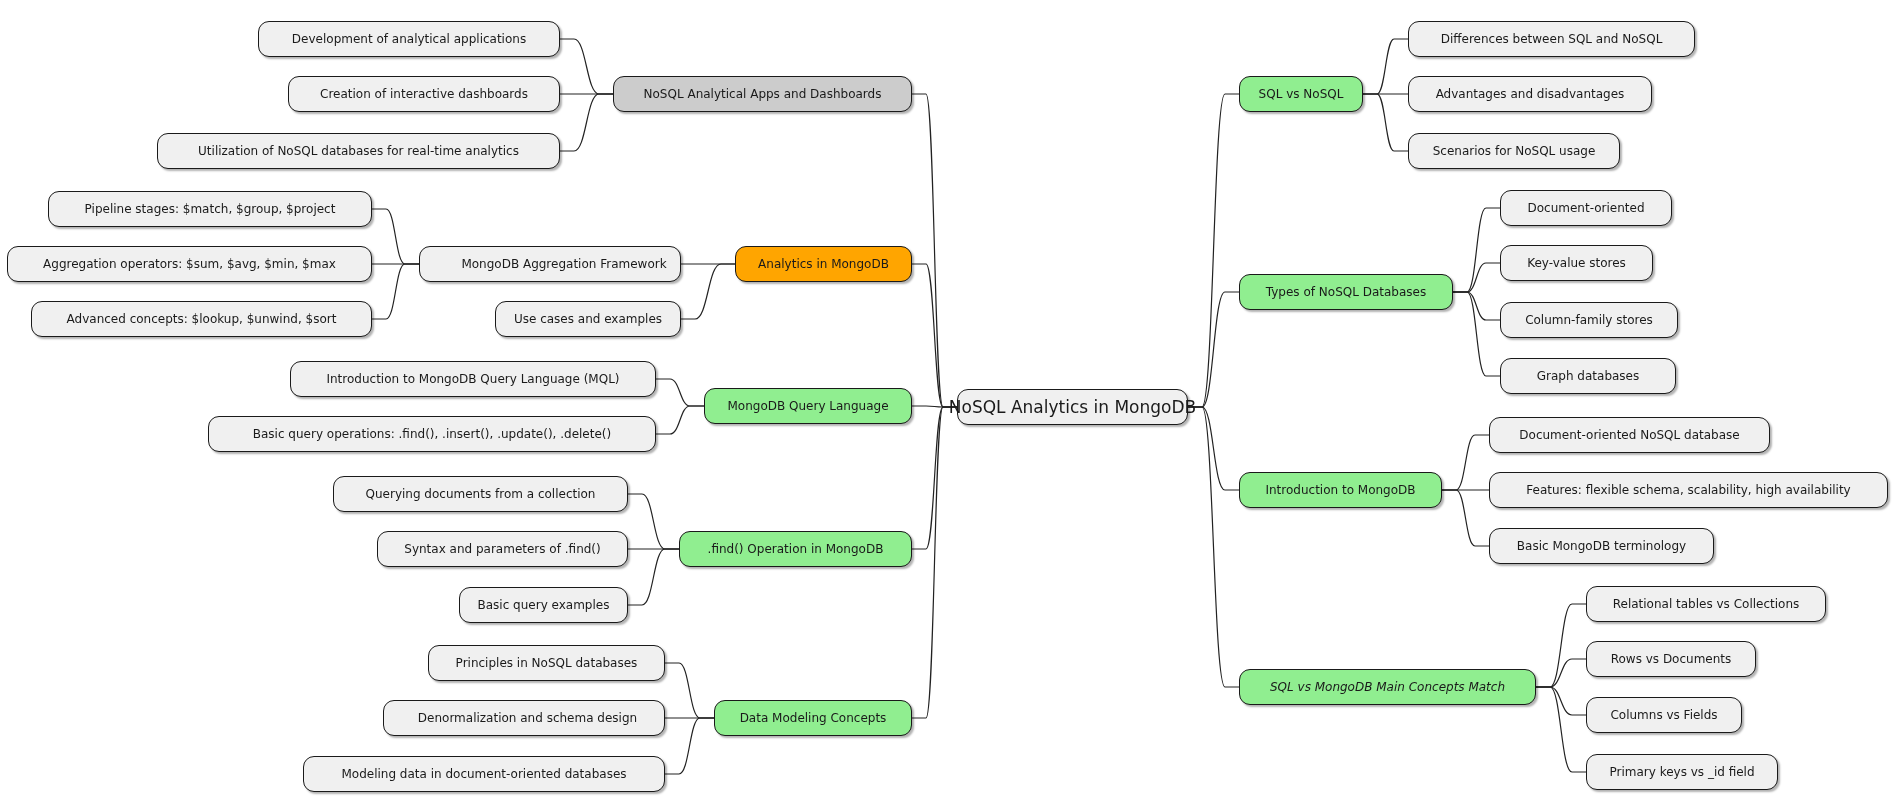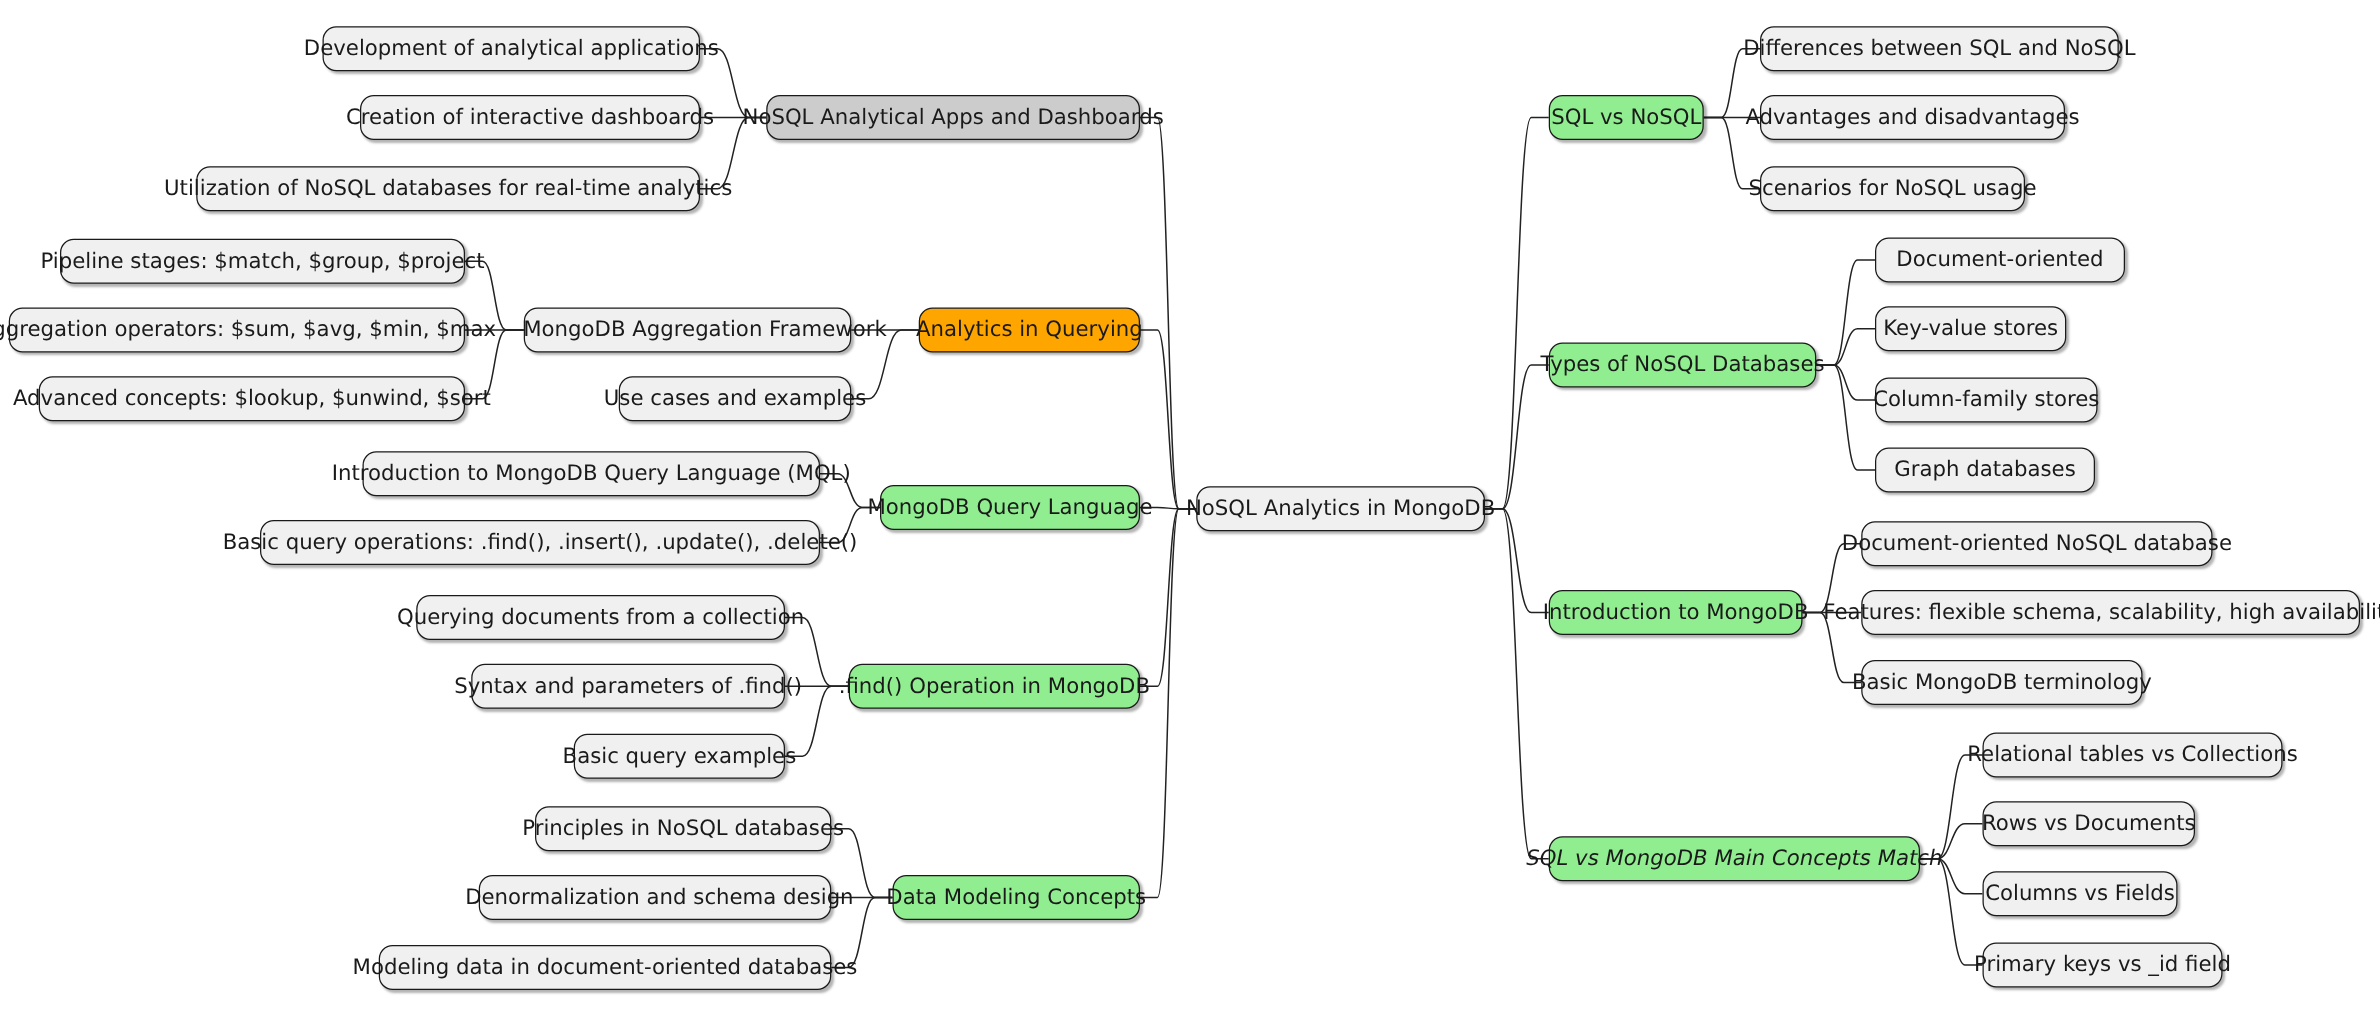--- a/index.html
+++ b/index.html
@@ -28,21 +28,21 @@
   .node {
     position: absolute;
     box-sizing: border-box;
     display: flex;
     align-items: center;
     justify-content: center;
     border: 1.4px solid #1a1a1a;
     border-radius: 11px;
     background: #f0f0f0;
     color: #1a1a1a;
-    font-size: 17px;
+    font-size: 12px;
     line-height: 1;
     white-space: nowrap;
     padding: 0 13px;
     height: 36px;
     box-shadow: 2px 2px 2px rgba(0,0,0,0.30);
   }
   .node.root {
     background: #f0f0f0;
     font-size: 17px;
   }
@@ -108,21 +108,21 @@
     <span>Development of analytical applications</span>
   </div>
   <div class="node leaf" style="left:288px; top:76px; width:272px;">
     <span>Creation of interactive dashboards</span>
   </div>
   <div class="node leaf" style="left:157px; top:133px; width:403px;">
     <span>Utilization of NoSQL databases for real-time analytics</span>
   </div>
 
   <div class="node orange" style="left:735px; top:246px; width:177px;">
-    <span>Analytics in Querying</span>
+    <span>Analytics in MongoDB</span>
   </div>
   <div class="node leaf" style="left:419px; top:246px; width:262px;padding-left:41px;">
     <span>MongoDB Aggregation Framework</span>
   </div>
   <div class="node leaf" style="left:495px; top:301px; width:186px;">
     <span>Use cases and examples</span>
   </div>
   <div class="node leaf" style="left:48px; top:191px; width:324px;">
     <span>Pipeline stages: $match, $group, $project</span>
   </div>
@@ -178,21 +178,21 @@
   <div class="node leaf" style="left:1408px; top:76px; width:244px;">
     <span>Advantages and disadvantages</span>
   </div>
   <div class="node leaf" style="left:1408px; top:133px; width:212px;">
     <span>Scenarios for NoSQL usage</span>
   </div>
 
   <div class="node green" style="left:1239px; top:274px; width:214px;">
     <span>Types of NoSQL Databases</span>
   </div>
-  <div class="node leaf" style="left:1500px; top:190px; width:200px;">
+  <div class="node leaf" style="left:1500px; top:190px; width:172px;">
     <span>Document-oriented</span>
   </div>
   <div class="node leaf" style="left:1500px; top:245px; width:153px;">
     <span>Key-value stores</span>
   </div>
   <div class="node leaf" style="left:1500px; top:302px; width:178px;">
     <span>Column-family stores</span>
   </div>
   <div class="node leaf" style="left:1500px; top:358px; width:176px;">
     <span>Graph databases</span>

